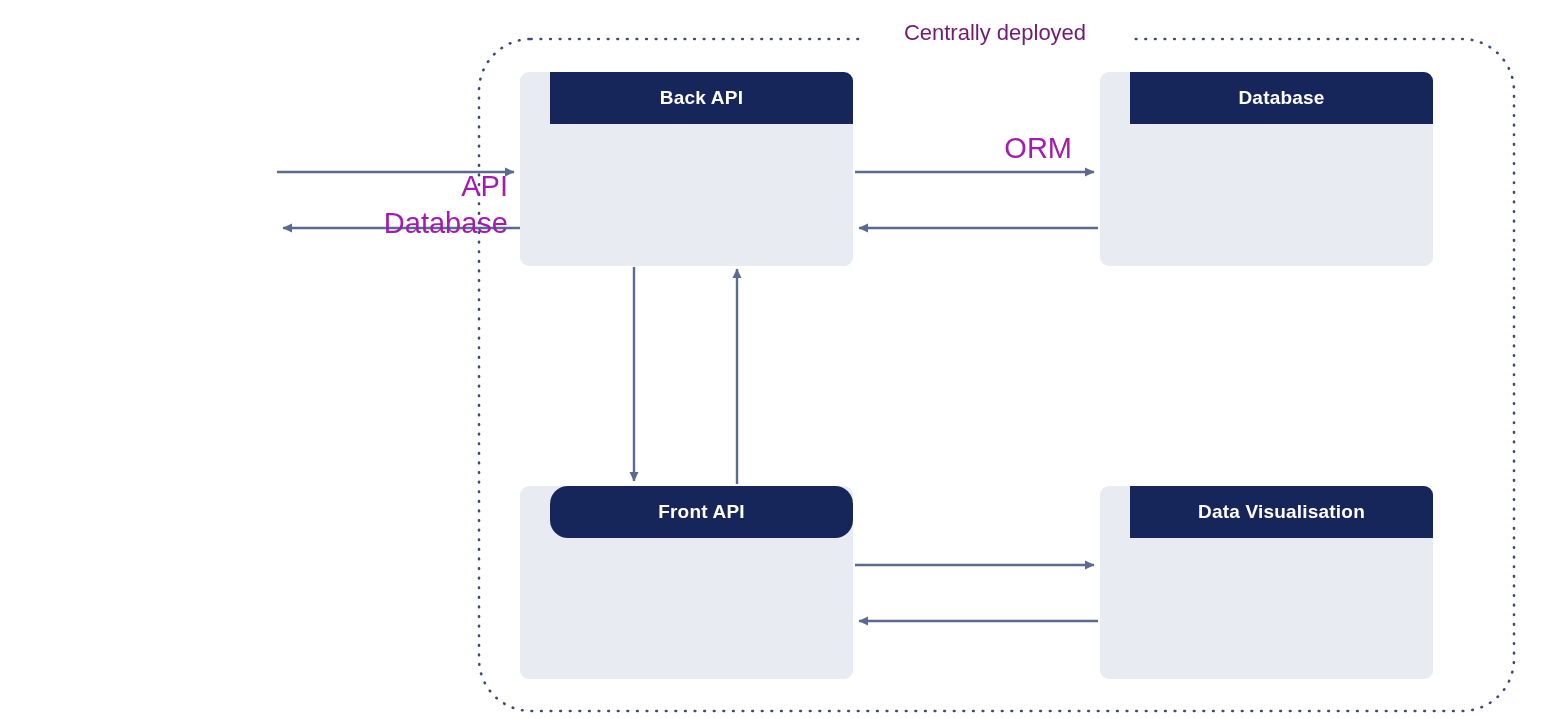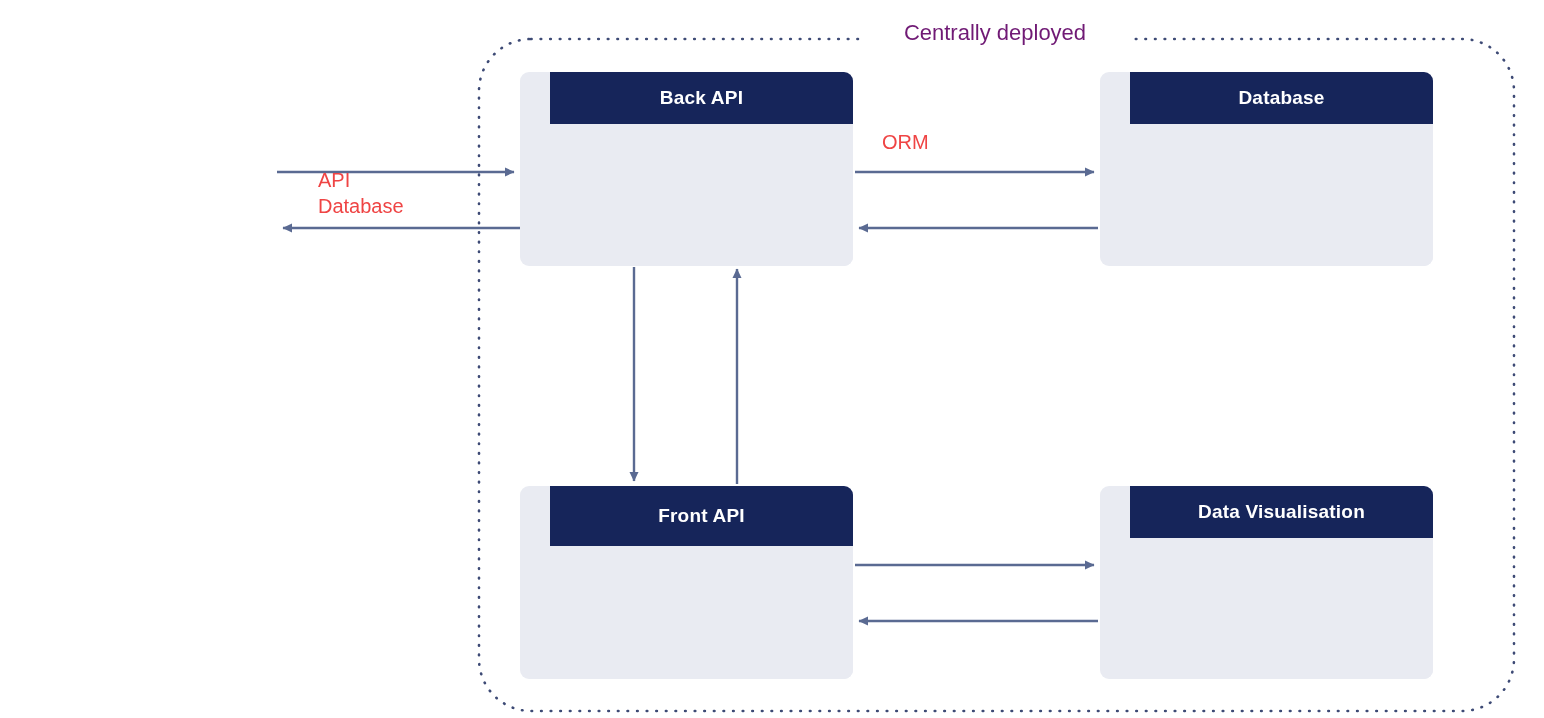--- a/index.html
+++ b/index.html
@@ -58,35 +58,35 @@
 
   #node-back     { left: 520px;  top: 72px;  width: 333px; height: 194px; }
   #node-back .node-header    { height: 52px; font-size: 19px; }
   #node-back .node-body      { height: 142px; }
 
   #node-db       { left: 1100px; top: 72px;  width: 333px; height: 194px; text-align: center; }
   #node-db .node-header      { height: 52px; font-size: 19px; }
   #node-db .node-body        { height: 142px; }
 
   #node-front    { left: 520px;  top: 486px; width: 333px; height: 193px; }
-  #node-front .node-header   { height: 60px; font-size: 19px; }
+  #node-front .node-header   { height: 52px; font-size: 19px; border-radius: 18px; }
   #node-front .node-body     { height: 141px; }
 
   #node-dataviz  { left: 1100px; top: 486px; width: 333px; height: 193px; }
   #node-dataviz .node-header { height: 52px; font-size: 19px; }
   #node-dataviz .node-body   { height: 141px; }
 
   
   .edge-label {
     position: absolute;
-    color: #ef4444;
-    font-size: 20px;
+    color: #a21caf;
+    font-size: 29px;
     font-weight: 400;
     line-height: 1.28;
-    text-align: left;
+    text-align: right;
     white-space: pre;
     pointer-events: none;
   }
   #label-api-contract { left: 318px;  top: 168px; width: 190px; }
   #label-orm          { left: 882px;  top: 130px; width: 190px; }
   #label-visualisation{ left: 880px;  top: 588px; width: 228px; }
 
   
   #boundary-caption {
     position: absolute;

